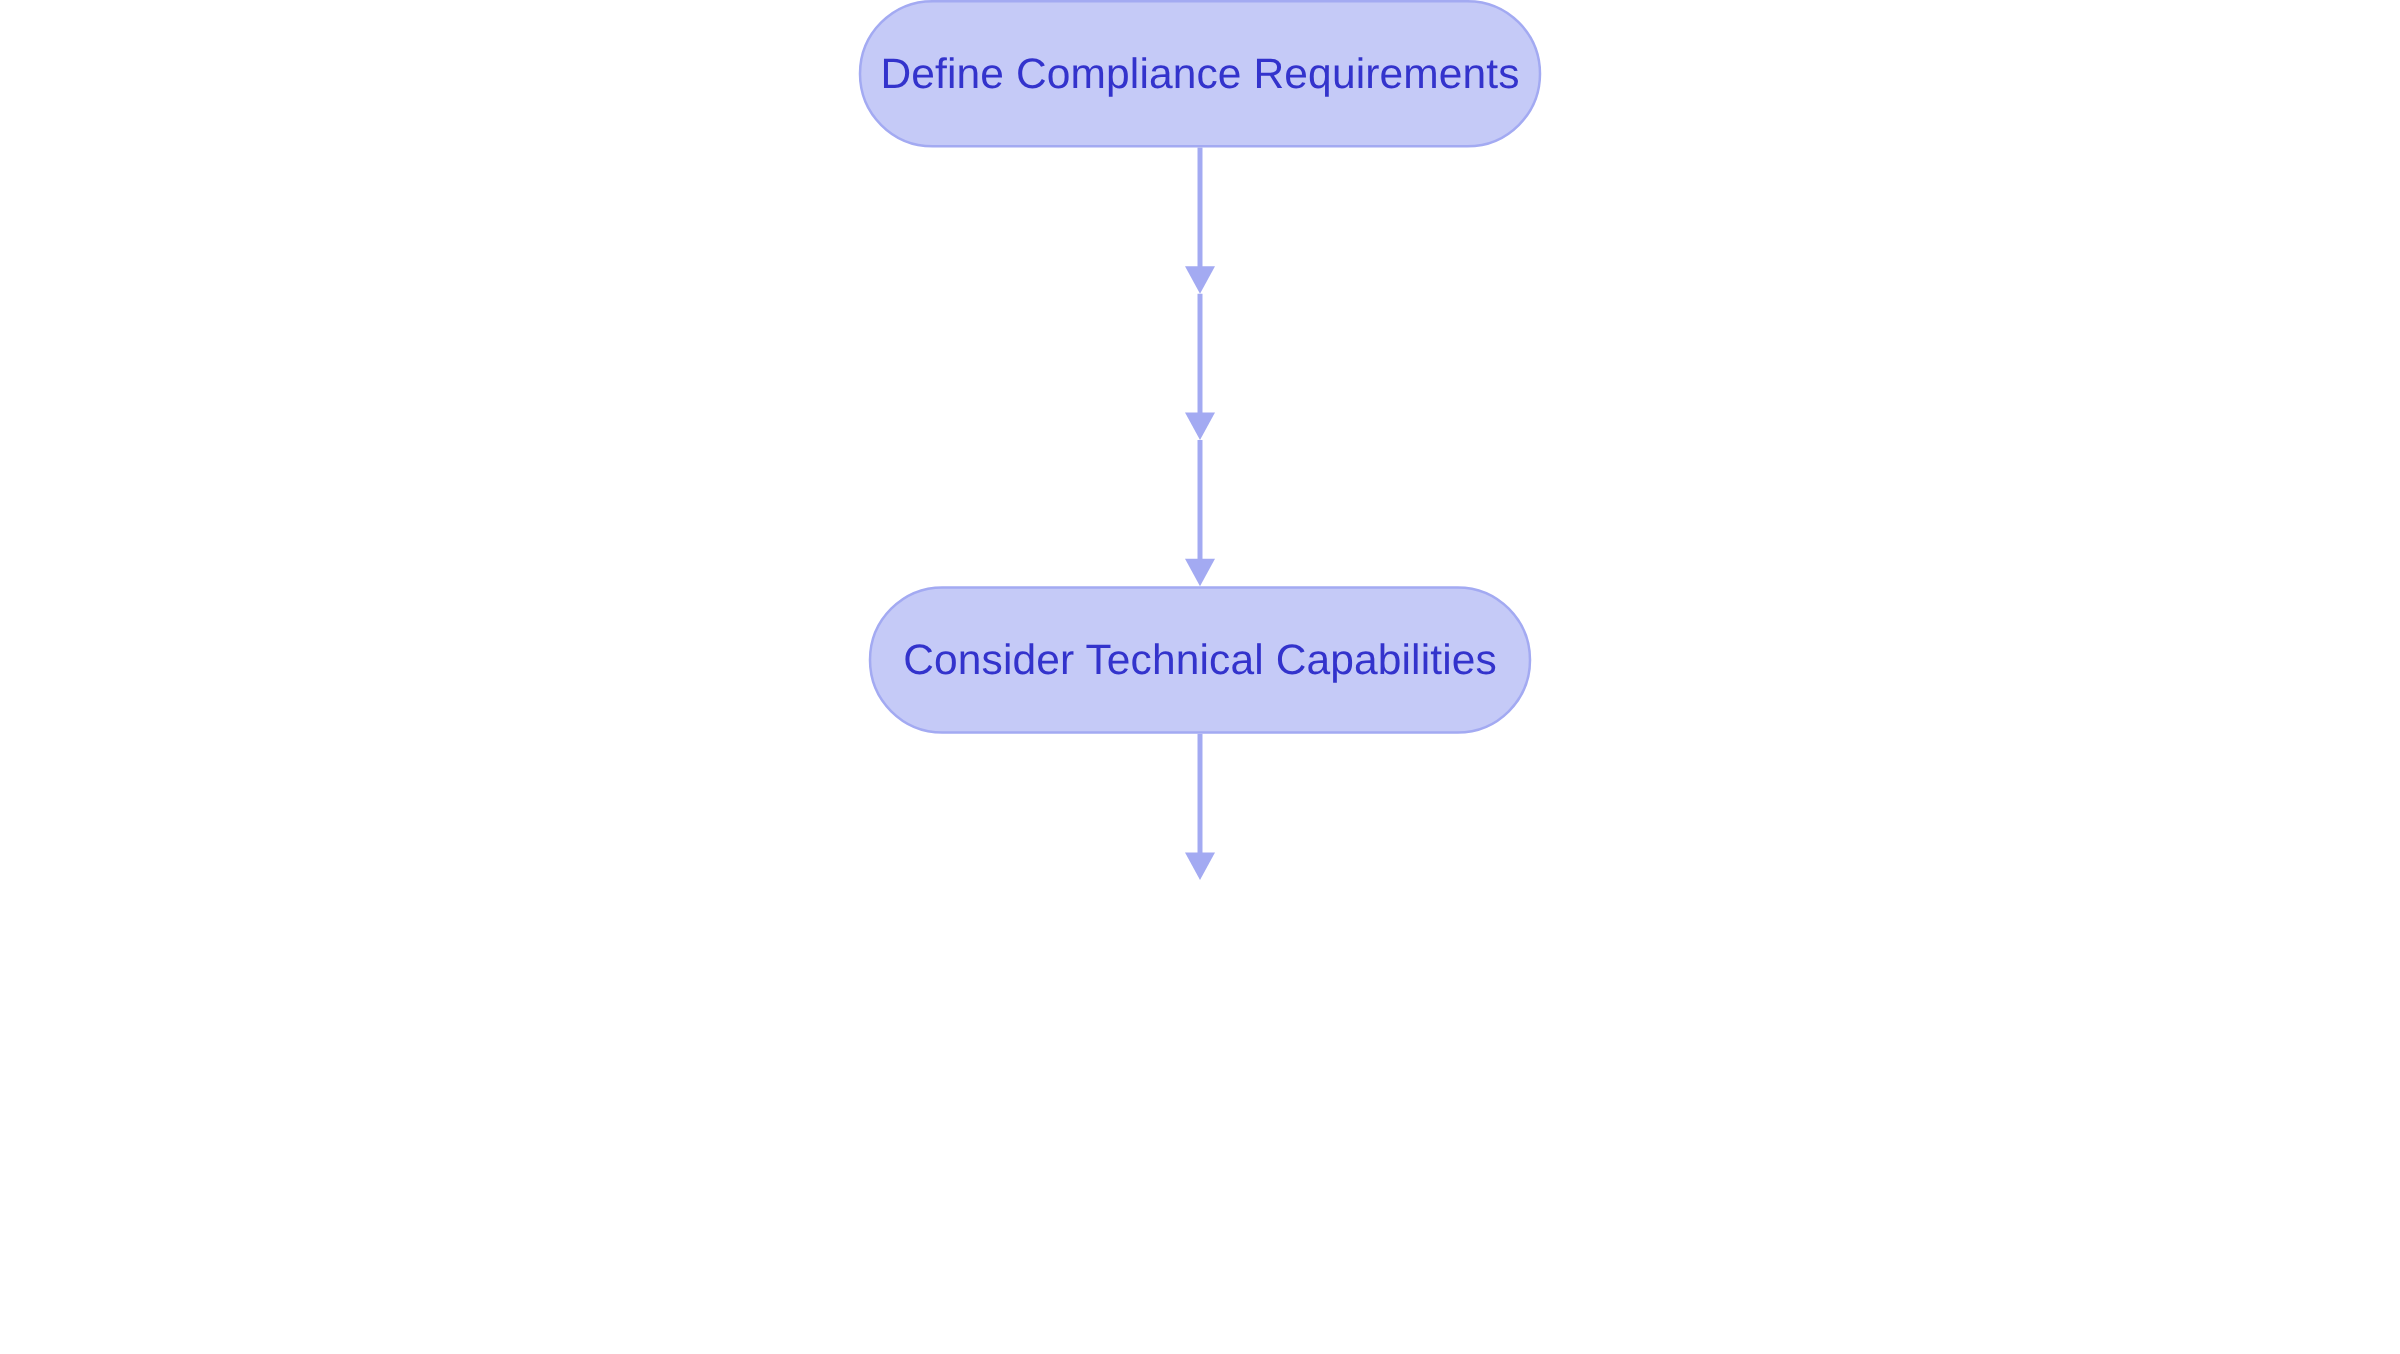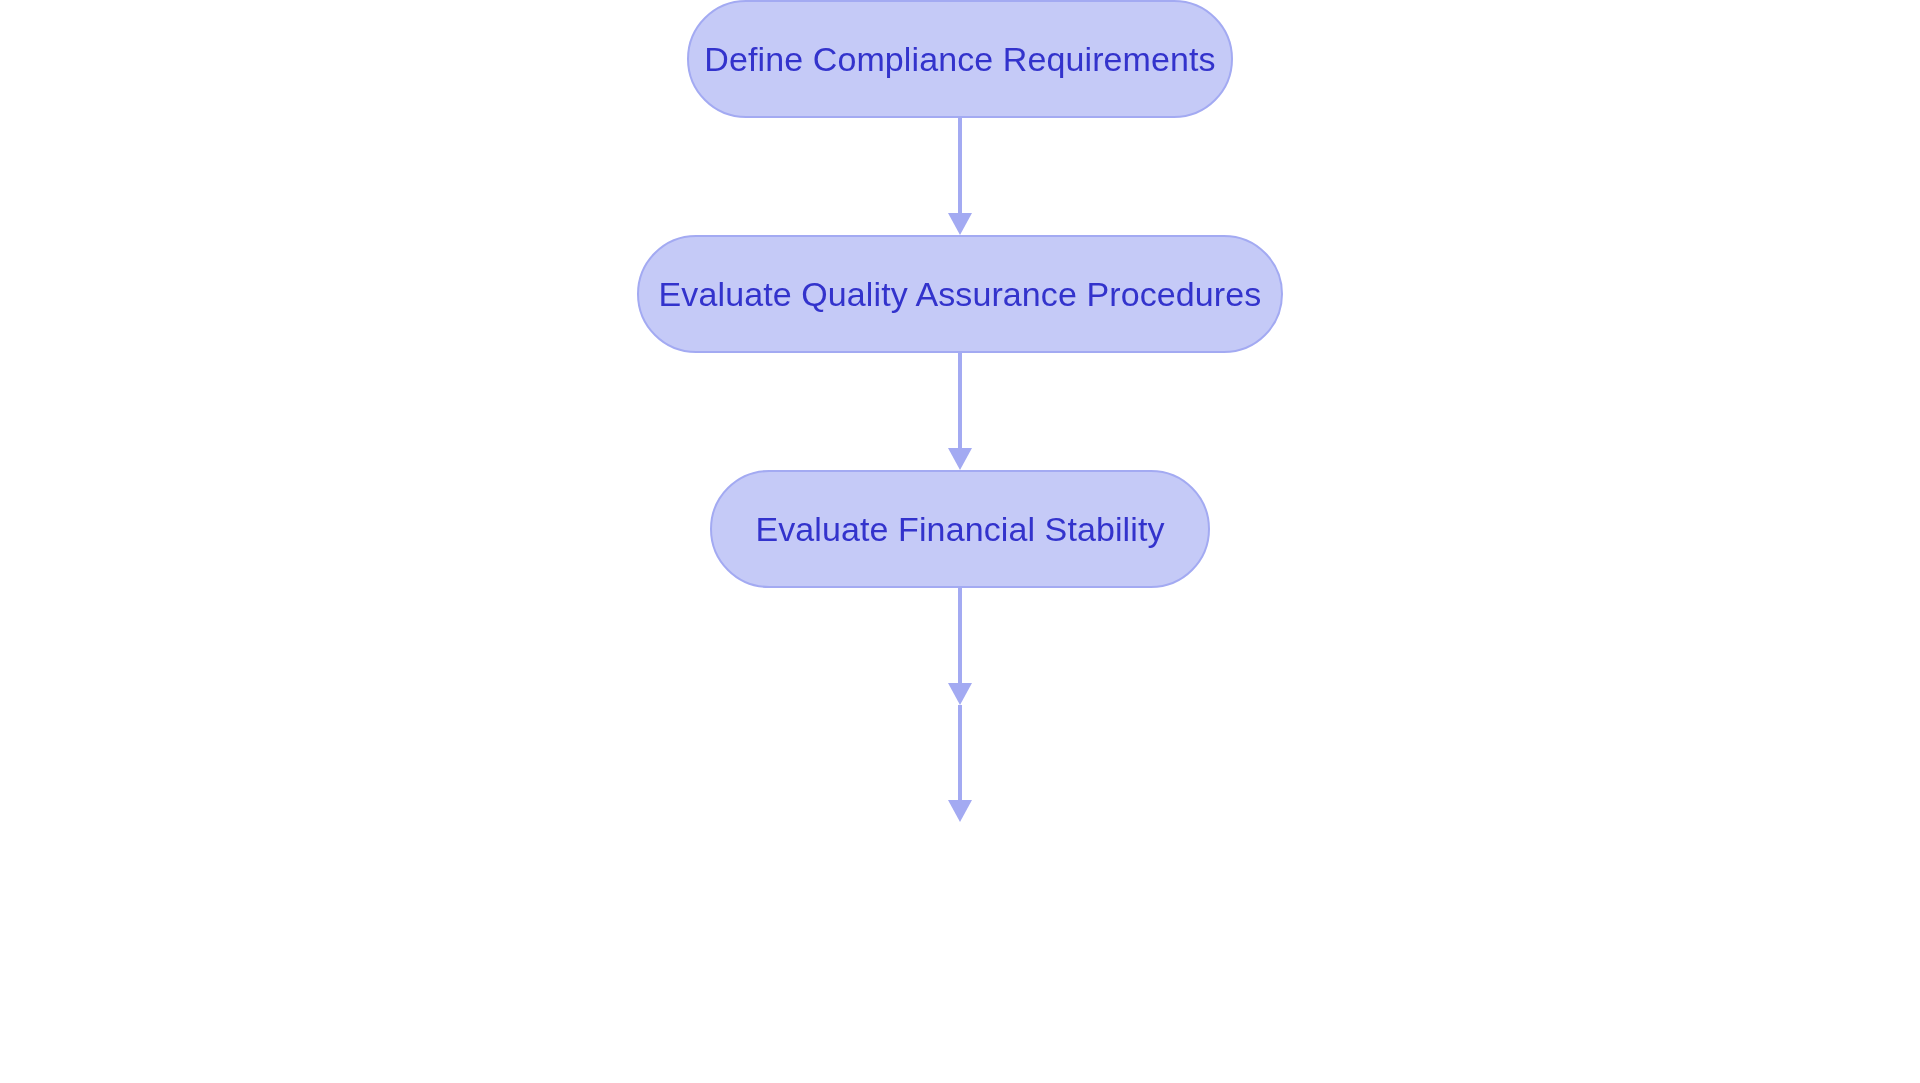--- a/index.html
+++ b/index.html
@@ -81,45 +81,42 @@
       <span class="node-label">Define Compliance Requirements</span>
     </div>
 
     <div class="connector">
       <svg viewBox="0 0 40 117" xmlns="http://www.w3.org/2000/svg" aria-hidden="true">
         <line x1="20" y1="0" x2="20" y2="96" stroke="#a3aaf2" stroke-width="4"></line>
         <polygon points="8,95 32,95 20,117" fill="#a3aaf2"></polygon>
       </svg>
     </div>
 
-    <div class="node n1">
-      <span class="node-label">Evaluate Quality Assurance Procedures</span>
-    </div>
-
-    <div class="connector">
-      <svg viewBox="0 0 40 117" xmlns="http://www.w3.org/2000/svg" aria-hidden="true">
-        <line x1="20" y1="0" x2="20" y2="96" stroke="#a3aaf2" stroke-width="4"></line>
-        <polygon points="8,95 32,95 20,117" fill="#a3aaf2"></polygon>
-      </svg>
-    </div>
-
-    <div class="node n2">
-      <span class="node-label">Evaluate Financial Stability</span>
-    </div>
 
     <div class="connector">
       <svg viewBox="0 0 40 117" xmlns="http://www.w3.org/2000/svg" aria-hidden="true">
         <line x1="20" y1="0" x2="20" y2="96" stroke="#a3aaf2" stroke-width="4"></line>
         <polygon points="8,95 32,95 20,117" fill="#a3aaf2"></polygon>
       </svg>
     </div>
 
 
     <div class="connector">
       <svg viewBox="0 0 40 117" xmlns="http://www.w3.org/2000/svg" aria-hidden="true">
         <line x1="20" y1="0" x2="20" y2="96" stroke="#a3aaf2" stroke-width="4"></line>
         <polygon points="8,95 32,95 20,117" fill="#a3aaf2"></polygon>
       </svg>
     </div>
 
+    <div class="node n3">
+      <span class="node-label">Consider Technical Capabilities</span>
+    </div>
+
+    <div class="connector">
+      <svg viewBox="0 0 40 117" xmlns="http://www.w3.org/2000/svg" aria-hidden="true">
+        <line x1="20" y1="0" x2="20" y2="96" stroke="#a3aaf2" stroke-width="4"></line>
+        <polygon points="8,95 32,95 20,117" fill="#a3aaf2"></polygon>
+      </svg>
+    </div>
+
 
   </div>
 </div>
 
 </body></html>

